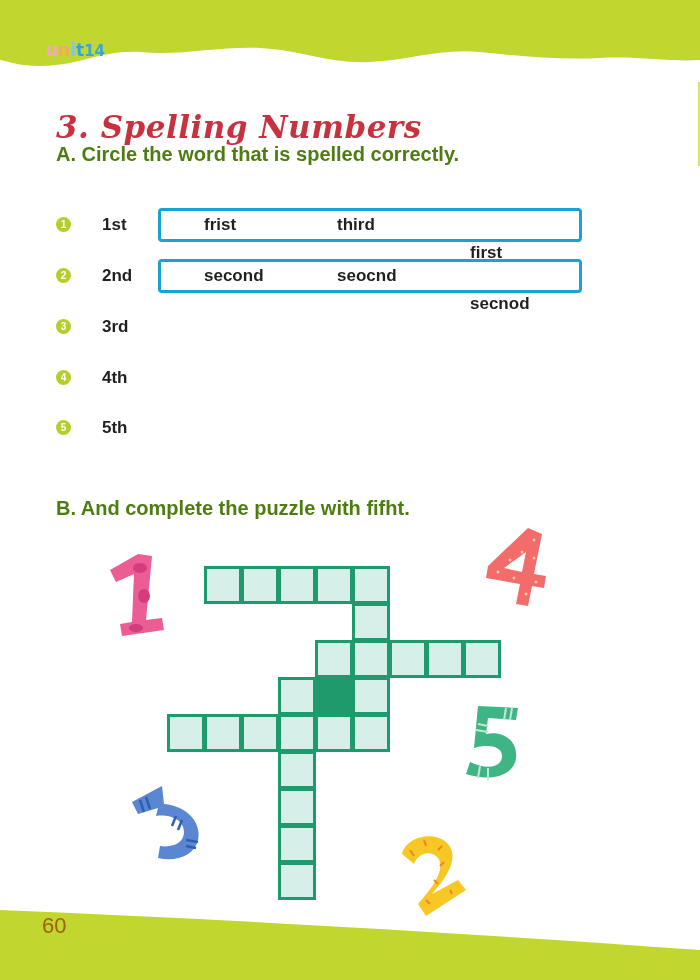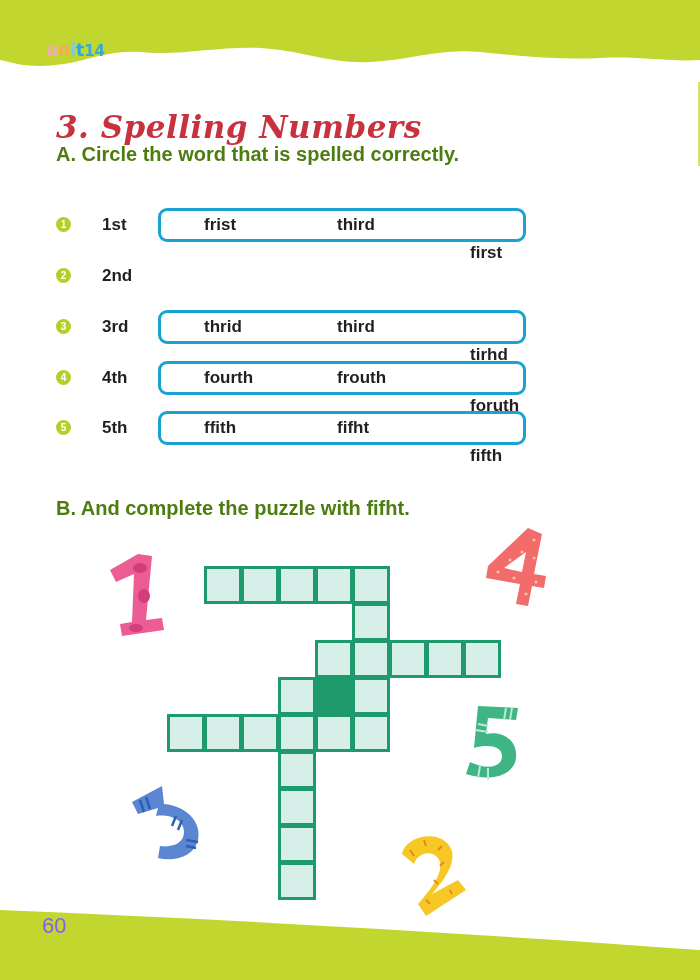--- a/index.html
+++ b/index.html
@@ -15,32 +15,32 @@
   .side-line { position: absolute; left: 698px; top: 82px; width: 2px; height: 84px; background: #d6e36a; }
 
   .page-title { position: absolute; left: 56px; top: 90px; font-family: "DejaVu Serif", serif; font-style: italic; font-size: 31px; color: #c8323f; letter-spacing: 0.5px; margin-top: 19px; }
   .instruction { position: absolute; left: 56px; font-size: 20px; color: #4d7c0f; font-weight: bold; }
   .instr-a { top: 143px; }
   .instr-b { top: 497px; }
 
   .row { position: absolute; left: 56px; width: 524px; height: 34px; }
   .row .num-badge { position: absolute; left: 0; top: 9px; width: 15px; height: 15px; border-radius: 50%; background: #b3cf2b; color: #fff; font-size: 10px; font-weight: bold; text-align: center; line-height: 15px; }
   .row .ordinal { position: absolute; left: 26px; top: 7px; font-size: 17px; font-weight: bold; color: #231f20; margin-left: 20px; }
-  .row .choices { position: absolute; left: 102px; top: 0; width: 368px; height: 34px; border: 3px solid #1aa3d2; border-radius: 9px; }
+  .row .choices { position: absolute; left: 102px; top: 0; width: 424px; height: 34px; border: 3px solid #1aa3d2; border-radius: 4px; }
   .row .choice { position: absolute; top: 4px; font-size: 17px; font-weight: bold; color: #231f20; }
   .choice.c0 { left: 43px; }
   .choice.c1 { left: 176px; }
   .choice.c2 { left: 309px; margin-top: 28px; }
 
   .puzzle { position: absolute; left: 0; top: 0; width: 700px; height: 980px; pointer-events: none; }
   .cell { position: absolute; width: 38px; height: 38px; background: #d6efe8; border: 3px solid #1f9a6c; pointer-events: auto; }
   .cell.blocked { background: #1f9a6c; }
 
   .deco { position: absolute; }
-  .page-number { position: absolute; left: 42px; top: 913px; font-size: 22px; color: #8b5cf6; }
+  .page-number { position: absolute; left: 42px; top: 913px; font-size: 22px; color: #a16207; }
 </style>
 </head>
 <body>
 
 <svg class="top-band" viewBox="0 0 700 80" preserveAspectRatio="none">
   <path d="M0,0 L700,0 L700,60 C670,62 640,56 600,58 C560,60 520,56 480,52 C440,48 410,60 370,62 C330,64 300,50 260,48 C220,46 180,56 140,52 C100,50 80,66 40,66 C20,66 10,62 0,60 Z" fill="#c2d630"></path>
 </svg>
 
 <div class="unit-label">
   <span style="color:#f4a8c2">u</span><span style="color:#f7a85a">n</span><span style="color:#7ec7e8">i</span><span style="color:#2aa9d8">t</span><span style="color:#3aa8d6;font-size:15px">14</span>
@@ -57,47 +57,37 @@
   <div class="ordinal">1st</div>
   <div class="choices">
     <span class="choice c0">frist</span>
     <span class="choice c1">third</span>
     <span class="choice c2">first</span>
   </div>
 </div>
 <div class="row" style="top:259px">
   <div class="num-badge">2</div>
   <div class="ordinal">2nd</div>
+  <div class="choices">
+    <span class="choice c0">second</span>
+    <span class="choice c1">seocnd</span>
+    <span class="choice c2">secnod</span>
+  </div>
 </div>
 <div class="row" style="top:310px">
   <div class="num-badge">3</div>
   <div class="ordinal">3rd</div>
-  <div class="choices">
-    <span class="choice c0">thrid</span>
-    <span class="choice c1">third</span>
-    <span class="choice c2">tirhd</span>
-  </div>
 </div>
 <div class="row" style="top:361px">
   <div class="num-badge">4</div>
   <div class="ordinal">4th</div>
-  <div class="choices">
-    <span class="choice c0">fourth</span>
-    <span class="choice c1">frouth</span>
-    <span class="choice c2">foruth</span>
-  </div>
 </div>
 <div class="row" style="top:411px">
   <div class="num-badge">5</div>
   <div class="ordinal">5th</div>
-  <div class="choices">
-    <span class="choice c0">ffith</span>
-    <span class="choice c1">fifht</span>
-    <span class="choice c2">fifth</span>
-  </div>
 </div>
 
 <div class="instruction instr-b">B. And complete the puzzle with fifht.</div>
 
 <svg class="deco" style="left:100px;top:548px;width:70px;height:90px" viewBox="0 0 70 90">
   <path d="M10,22 L38,6 L52,8 L46,72 L62,70 L64,82 L22,88 L20,76 L32,74 L34,26 L16,34 Z" fill="#ec5c95"></path>
   <ellipse cx="40" cy="20" rx="7" ry="5" fill="#d43d7c"></ellipse>
   <ellipse cx="44" cy="48" rx="6" ry="7" fill="#d43d7c"></ellipse>
   <ellipse cx="36" cy="80" rx="7" ry="4" fill="#d43d7c"></ellipse>
 </svg>

